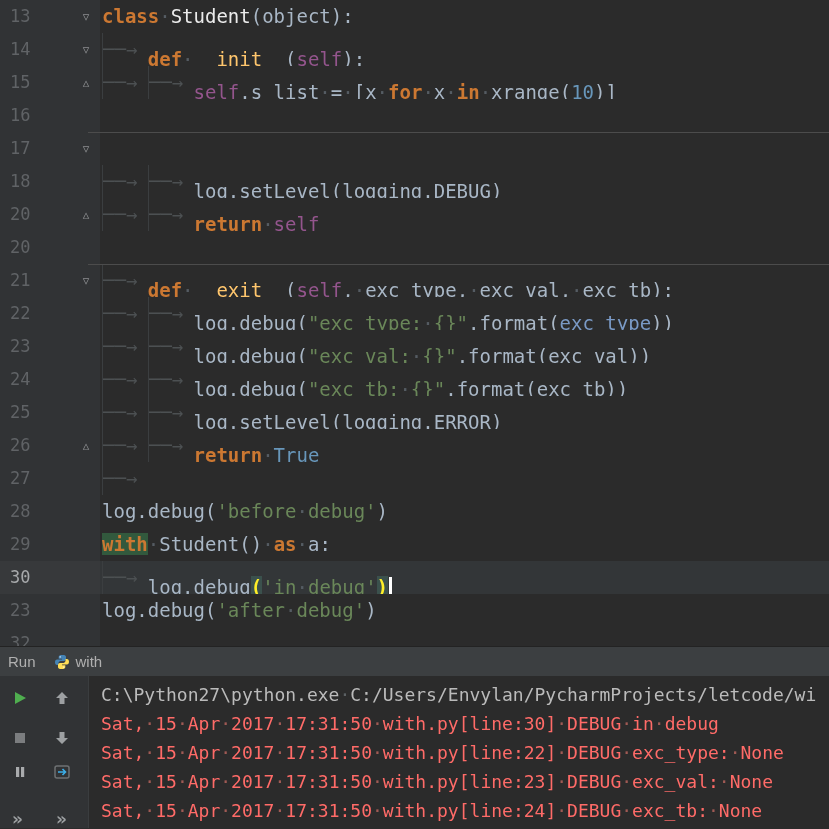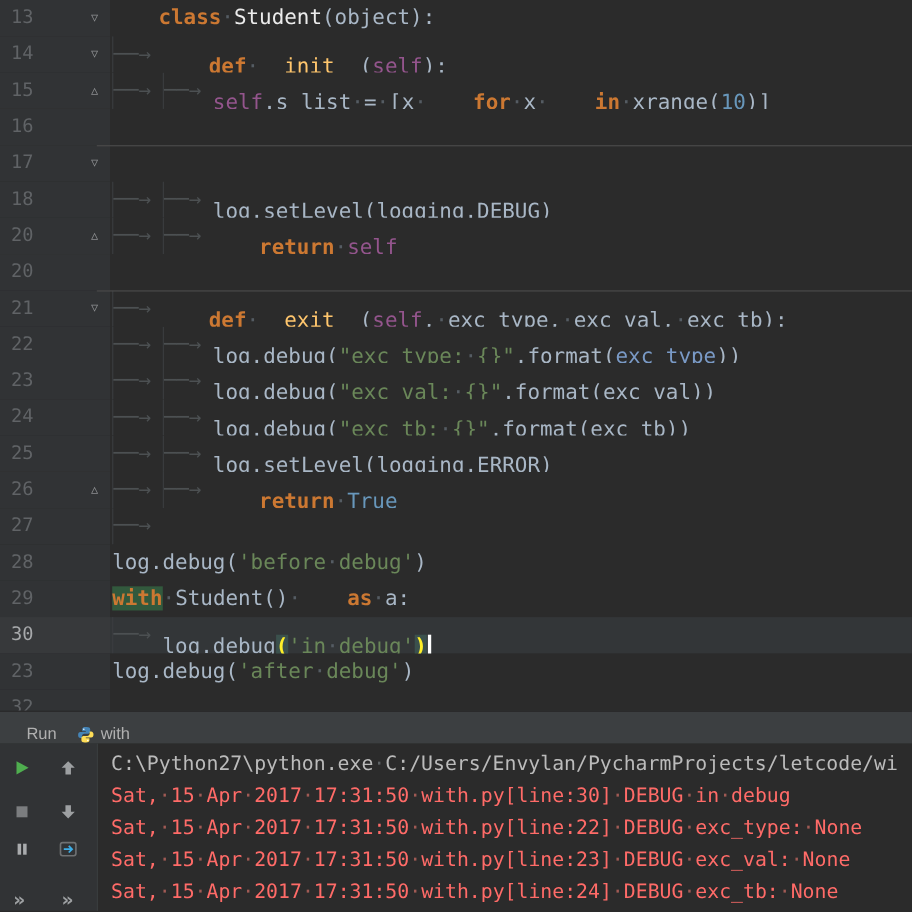--- a/index.html
+++ b/index.html
@@ -13,39 +13,39 @@
   .code-row.current{background:#333638;}
   .gutter{flex:0 0 100px;background:#313335;display:flex;justify-content:space-between;
           padding:0 6px 0 10px;box-sizing:border-box;}
   .code-row.current .gutter{background:#37393b;}
   .lnum{color:#606366;font-size:17px;}
   .code-row.current .lnum{color:#a7a9ab;}
   .fold{width:16px;text-align:center;color:#8c8e90;font-family:"DejaVu Sans",sans-serif;font-size:13px;}
   .code{flex:1;white-space:pre;padding-left:2px;overflow:hidden;}
 
   .sg-d{color:#a9b7c6;}
-  .sg-k{color:#cc7832;font-weight:bold;margin-left:42px;}
+  .sg-k{color:#cc7832;font-weight:bold;}
   .sg-kh{color:#cc7832;font-weight:bold;background:#32593d;}
   .sg-fn{color:#ffc66d;}
   .sg-cn{color:#ebebeb;font-weight:normal;}
   .sg-s{color:#6a8759;}
   .sg-n{color:#6897bb;}
   .sg-sf{color:#94558d;}
   .sg-w{color:#555c63;}
   .sg-link{color:#7a9ac6;text-decoration:underline;}
   .sg-brace{color:#ffef28;font-weight:bold;background:#3b514d;}
   .sg-tab{display:inline-block;width:4ch;color:#4c5052;border-left:1px solid #3b3e40;
           box-sizing:border-box;overflow:hidden;}
   .sg-caret{display:inline-block;width:3px;height:23px;background:#ffffff;
             vertical-align:middle;margin-left:1px;}
 
   
   .run-header{height:30px;background:#3c3f41;border-top:1px solid #232323;display:flex;
-              align-items:flex-end;font-family:"Liberation Sans",sans-serif;font-size:15px;
-              color:#b0b0b0;padding-left:24px;box-sizing:border-box;}
+              align-items:center;font-family:"Liberation Sans",sans-serif;font-size:15px;
+              color:#b0b0b0;padding-left:8px;box-sizing:border-box;}
   .run-tab{display:flex;align-items:center;gap:6px;margin-left:18px;color:#b0b0b0;cursor:pointer;}
   .run-body{display:flex;height:152px;}
   .toolbar{flex:0 0 88px;background:#313335;border-right:1px solid #3a3d3f;position:relative;}
   .tb-btn{position:absolute;width:20px;height:20px;display:flex;align-items:center;
           justify-content:center;cursor:pointer;}
   .chev{position:absolute;bottom:0;color:#9da0a2;font-family:"DejaVu Sans",sans-serif;
         font-size:17px;font-weight:bold;cursor:pointer;line-height:18px;}
   .console{flex:1;background:#2b2b2b;font-family:"DejaVu Sans Mono",monospace;font-size:18px;
            padding:4px 0 0 12px;overflow:hidden;}
   .con-line{height:29px;line-height:29px;white-space:pre;}

